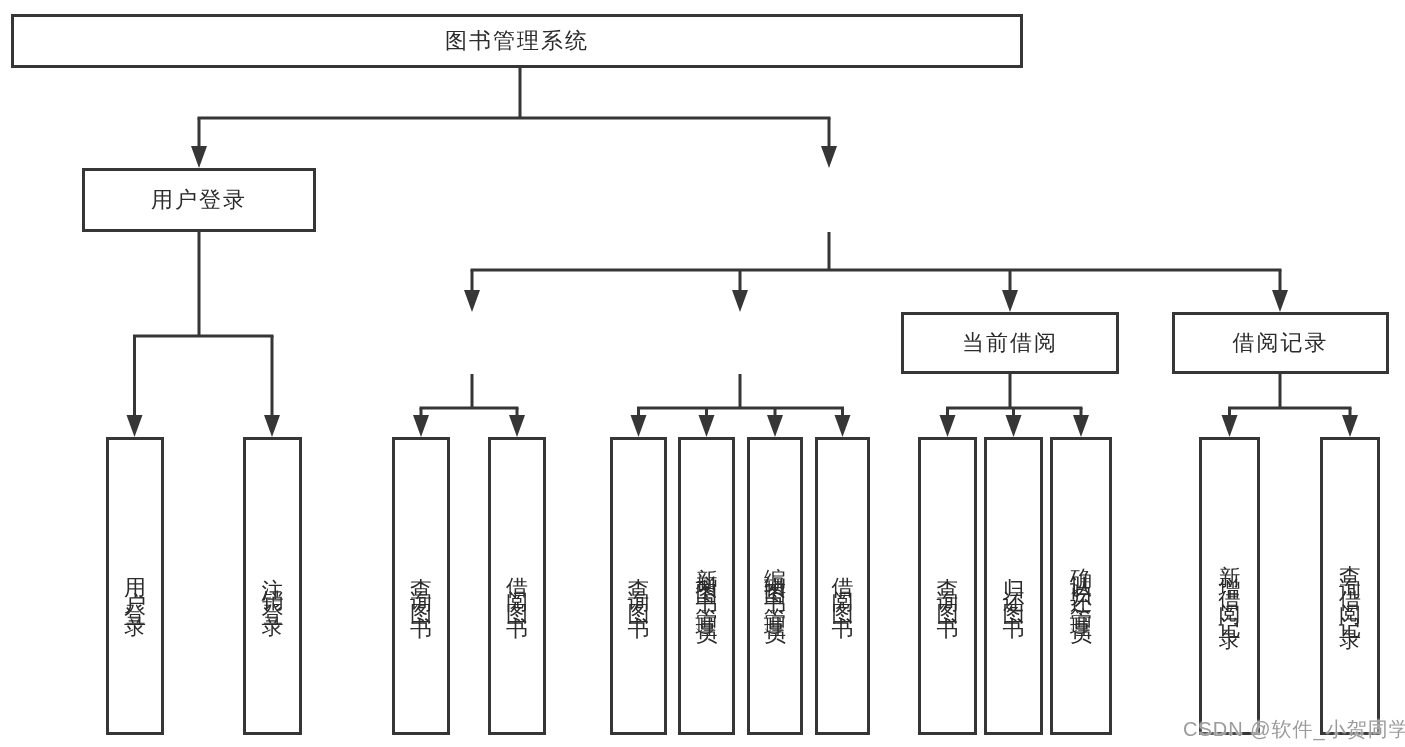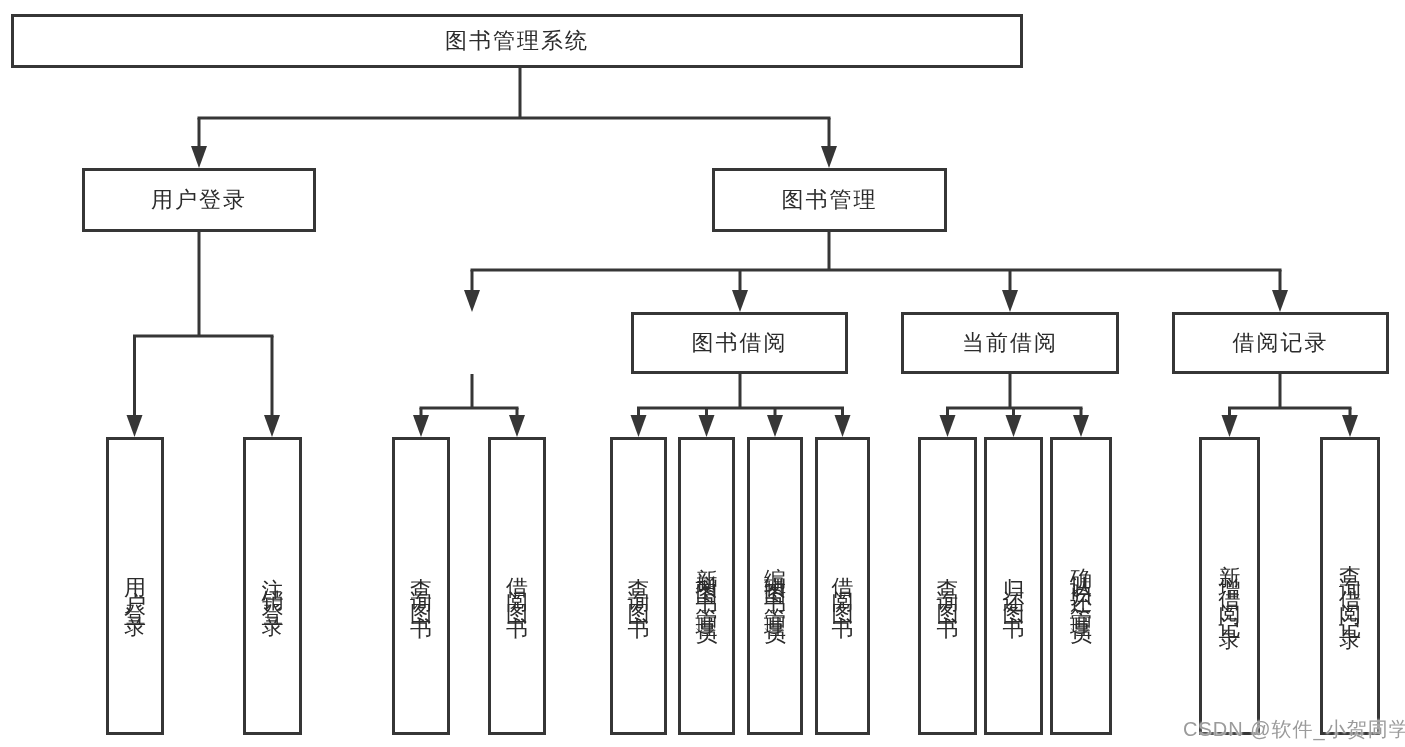--- a/index.html
+++ b/index.html
@@ -144,27 +144,21 @@
     </g>
   </svg>
 
   <div class="box hbox" style="left:11px;top:14px;width:1012px;height:54px">
     <span>图书管理系统</span>
   </div>
 
   <div class="box hbox" style="left:82px;top:168px;width:234px;height:64px">
     <span>用户登录</span>
   </div>
-  <div class="box hbox" style="left:712px;top:168px;width:235px;height:64px">
-    <span>图书管理</span>
-  </div>
-
-  <div class="box hbox" style="left:631px;top:312px;width:217px;height:62px">
-    <span>图书借阅</span>
-  </div>
+
   <div class="box hbox" style="left:1172px;top:312px;width:217px;height:62px">
     <span>借阅记录</span>
   </div>
   <div class="box hbox" style="left:901px;top:312px;width:218px;height:62px">
     <span>当前借阅</span>
   </div>
 
   <div class="box vbox" style="left:106px;top:437px;width:58px;height:298px">
     <span>用户登录</span>
   </div>

